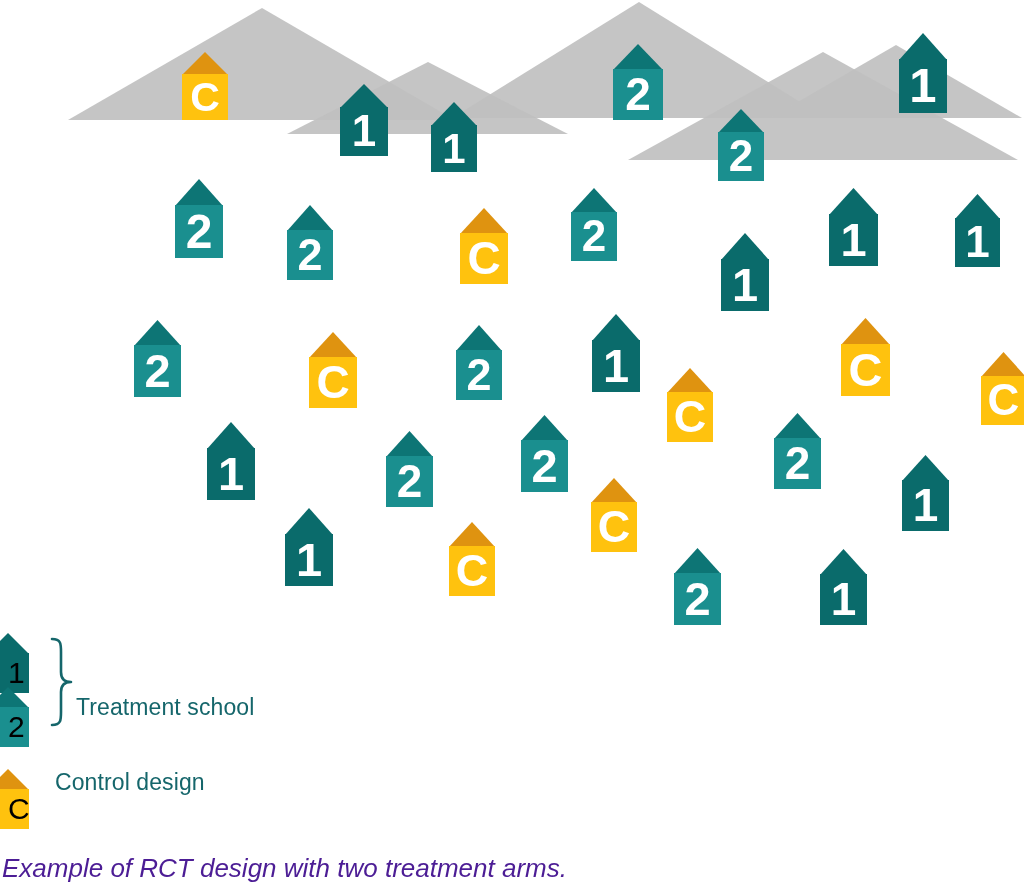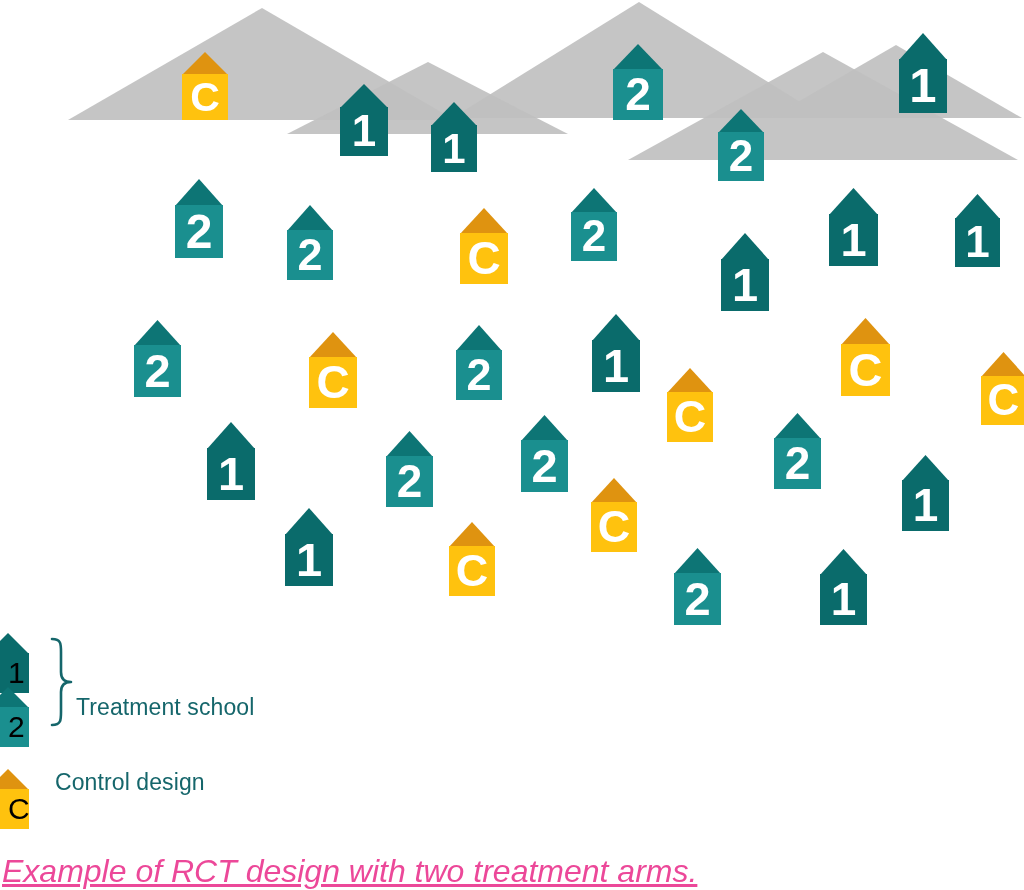--- a/index.html
+++ b/index.html
@@ -70,27 +70,26 @@
     white-space: nowrap;
   }
   #legend-treatment-label { left: 76px; top: 676px; margin-top: 20px; }
   #legend-control-label   { left: 55px; top: 771px; }
 
   
   #caption {
     position: absolute;
     left: 2px;
     top: 855px;
-    color: #ec4899;
+    color: #4c1d95;
     font-family: "Liberation Sans", sans-serif;
     font-style: italic;
-    font-size: 32px;
+    font-size: 26px;
     line-height: 1;
     white-space: nowrap;
-    text-decoration: underline;
   }
 </style>
 </head>
 <body>
 
 <div id="stage">
 
   <div id="mountains">
     <svg width="1024" height="190" viewBox="0 0 1024 190">
       <g style="mix-blend-mode:multiply">

